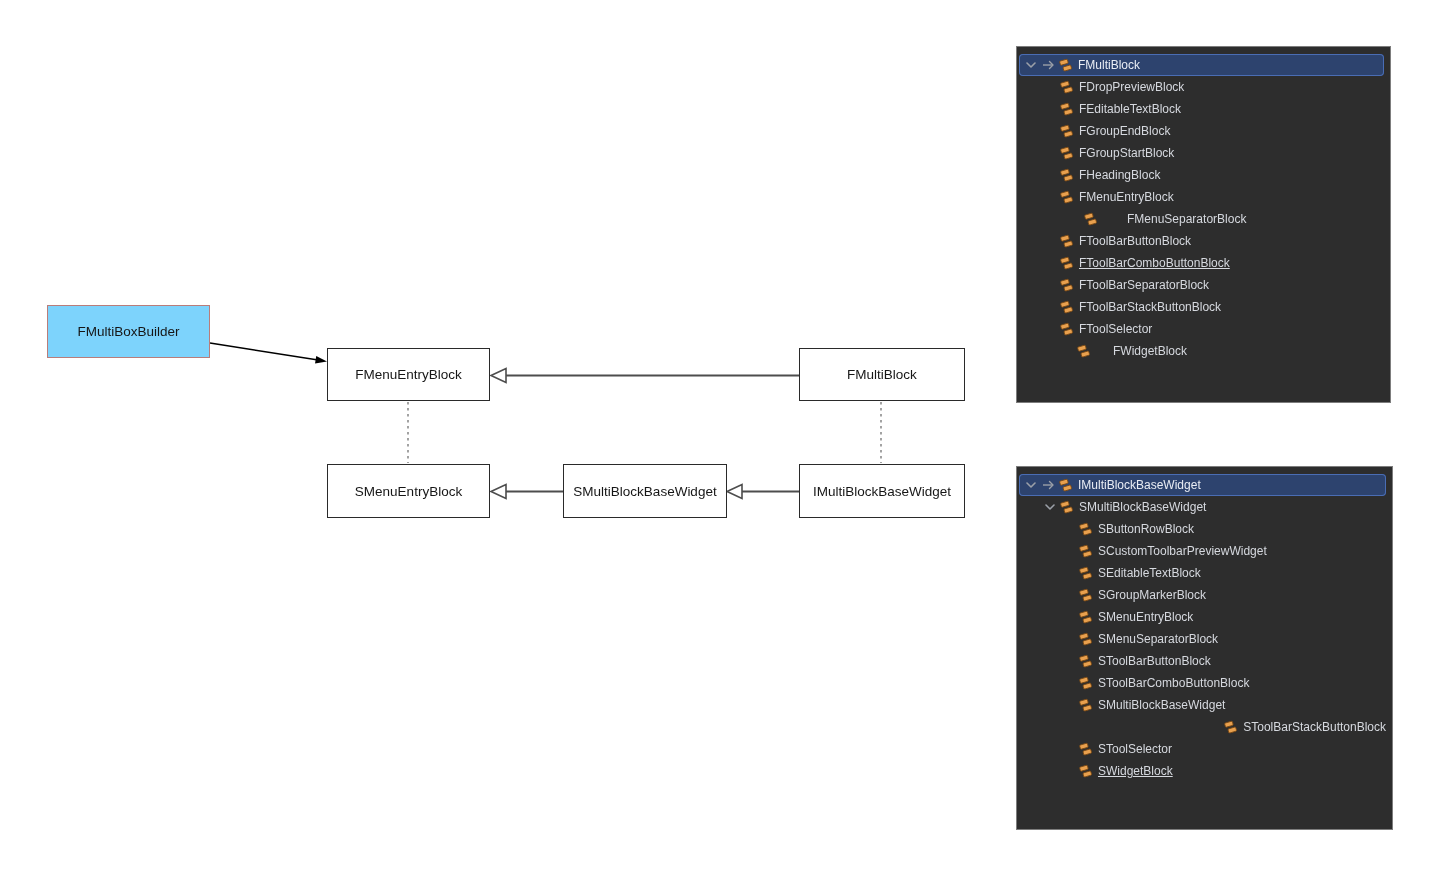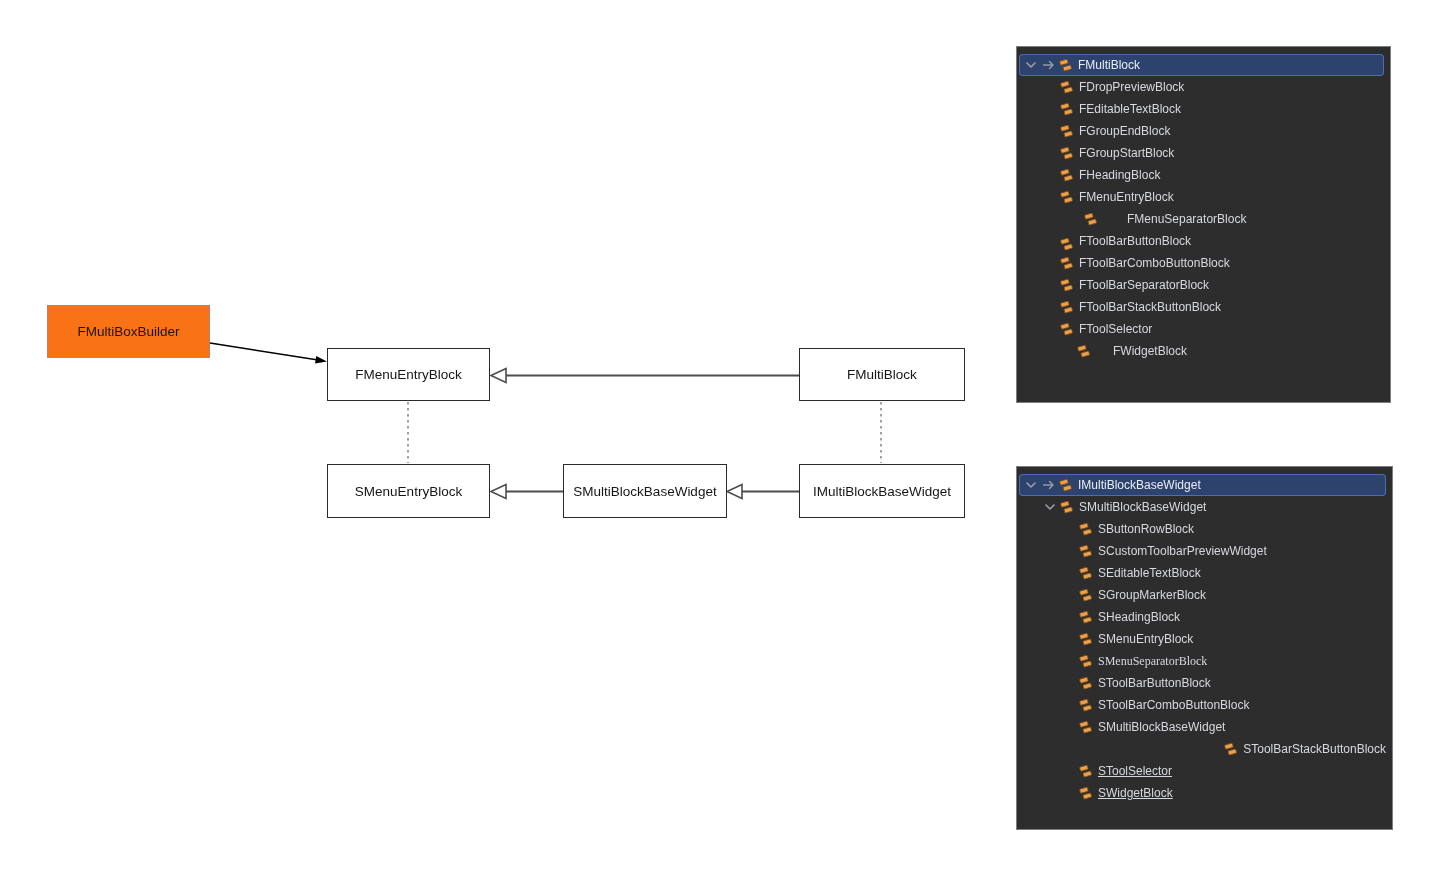--- a/index.html
+++ b/index.html
@@ -4,21 +4,21 @@
 <style>
   html,body{margin:0;padding:0;background:#ffffff;}
   .canvas{position:relative;width:1440px;height:877px;background:#ffffff;overflow:hidden;
           font-family:"Liberation Sans",sans-serif;}
 
   
   .connectors{position:absolute;left:0;top:0;}
   .dnode{position:absolute;box-sizing:border-box;display:flex;align-items:center;justify-content:center;
          background:#ffffff;border:1.4px solid #2a2a2a;color:#161616;font-size:13.5px;
          text-align:center;cursor:default;}
-  .dnode.accent{background:#f97316;border-color:#b97d7a;}
+  .dnode.accent{background:#7dd3fc;border-color:#b97d7a;}
 
   
   .panel{position:absolute;box-sizing:border-box;background:#2d2d2d;border:1px solid #7d7d7d;
          padding-top:7px;font-size:12px;color:#d6d9df;}
   .trow{height:22px;display:flex;align-items:center;box-sizing:border-box;margin:0 6px 0 2px;
         border-radius:4px;white-space:nowrap;cursor:default;}
   .trow.selected{background:#2d436e;box-shadow:inset 0 0 0 1px #4a6db4;color:#e9edf4;}
   .slot{display:inline-flex;align-items:center;justify-content:center;flex:0 0 auto;}
   .slot.chev{width:16px;height:16px;}
   .slot.nav{width:18px;height:16px;}
@@ -190,38 +190,38 @@
       <span class="slot cls">
         <svg width="15" height="15" viewBox="0 0 16 16">
           <g fill="#e8a04e" stroke="#7a4a15" stroke-width="0.9" stroke-linejoin="round">
             <rect x="2" y="2.2" width="8.6" height="4.6" rx="1.2" transform="rotate(-16 6.3 4.5)"></rect>
             <rect x="5.6" y="8.4" width="8.6" height="4.6" rx="1.2" transform="rotate(-16 9.9 10.7)"></rect>
           </g>
         </svg>
       </span>
       <span class="tlabel">FMenuSeparatorBlock</span>
     </div>
-      <div class="trow" style="padding-left: 23px; align-items: flex-end;">
+      <div class="trow" style="padding-left: 23px;">
       <span class="slot chev" style="visibility: hidden;">
         <svg width="10" height="8" viewBox="0 0 10 8">
             <polyline points="1,2 5,6 9,2" fill="none" stroke="#9ba0a8" stroke-width="1.6" stroke-linecap="round" stroke-linejoin="round"></polyline>
           </svg>
       </span>
 
       <span class="slot cls">
         <svg width="15" height="15" viewBox="0 0 16 16">
           <g fill="#e8a04e" stroke="#7a4a15" stroke-width="0.9" stroke-linejoin="round">
             <rect x="2" y="2.2" width="8.6" height="4.6" rx="1.2" transform="rotate(-16 6.3 4.5)"></rect>
             <rect x="5.6" y="8.4" width="8.6" height="4.6" rx="1.2" transform="rotate(-16 9.9 10.7)"></rect>
           </g>
         </svg>
       </span>
       <span class="tlabel">FToolBarButtonBlock</span>
     </div>
-      <div class="trow" style="padding-left: 23px;">
+      <div class="trow" style="padding-left: 23px; text-decoration: underline;">
       <span class="slot chev" style="visibility: hidden;">
         <svg width="10" height="8" viewBox="0 0 10 8">
             <polyline points="1,2 5,6 9,2" fill="none" stroke="#9ba0a8" stroke-width="1.6" stroke-linecap="round" stroke-linejoin="round"></polyline>
           </svg>
       </span>
 
       <span class="slot cls">
         <svg width="15" height="15" viewBox="0 0 16 16">
           <g fill="#e8a04e" stroke="#7a4a15" stroke-width="0.9" stroke-linejoin="round">
             <rect x="2" y="2.2" width="8.6" height="4.6" rx="1.2" transform="rotate(-16 6.3 4.5)"></rect>
@@ -416,40 +416,23 @@
       </span>
 
       <span class="slot cls">
         <svg width="15" height="15" viewBox="0 0 16 16">
           <g fill="#e8a04e" stroke="#7a4a15" stroke-width="0.9" stroke-linejoin="round">
             <rect x="2" y="2.2" width="8.6" height="4.6" rx="1.2" transform="rotate(-16 6.3 4.5)"></rect>
             <rect x="5.6" y="8.4" width="8.6" height="4.6" rx="1.2" transform="rotate(-16 9.9 10.7)"></rect>
           </g>
         </svg>
       </span>
-      <span class="tlabel">SHeadingBlock</span>
-    </div>
-      <div class="trow" style="padding-left: 42px;">
-      <span class="slot chev" style="visibility: hidden;">
-        <svg width="10" height="8" viewBox="0 0 10 8">
-            <polyline points="1,2 5,6 9,2" fill="none" stroke="#9ba0a8" stroke-width="1.6" stroke-linecap="round" stroke-linejoin="round"></polyline>
-          </svg>
-      </span>
-
-      <span class="slot cls">
-        <svg width="15" height="15" viewBox="0 0 16 16">
-          <g fill="#e8a04e" stroke="#7a4a15" stroke-width="0.9" stroke-linejoin="round">
-            <rect x="2" y="2.2" width="8.6" height="4.6" rx="1.2" transform="rotate(-16 6.3 4.5)"></rect>
-            <rect x="5.6" y="8.4" width="8.6" height="4.6" rx="1.2" transform="rotate(-16 9.9 10.7)"></rect>
-          </g>
-        </svg>
-      </span>
       <span class="tlabel">SMenuEntryBlock</span>
     </div>
-      <div class="trow" style="padding-left: 42px; font-family: Liberation Serif, serif;">
+      <div class="trow" style="padding-left: 42px;">
       <span class="slot chev" style="visibility: hidden;">
         <svg width="10" height="8" viewBox="0 0 10 8">
             <polyline points="1,2 5,6 9,2" fill="none" stroke="#9ba0a8" stroke-width="1.6" stroke-linecap="round" stroke-linejoin="round"></polyline>
           </svg>
       </span>
 
       <span class="slot cls">
         <svg width="15" height="15" viewBox="0 0 16 16">
           <g fill="#e8a04e" stroke="#7a4a15" stroke-width="0.9" stroke-linejoin="round">
             <rect x="2" y="2.2" width="8.6" height="4.6" rx="1.2" transform="rotate(-16 6.3 4.5)"></rect>
@@ -520,49 +503,49 @@
       <span class="slot cls">
         <svg width="15" height="15" viewBox="0 0 16 16">
           <g fill="#e8a04e" stroke="#7a4a15" stroke-width="0.9" stroke-linejoin="round">
             <rect x="2" y="2.2" width="8.6" height="4.6" rx="1.2" transform="rotate(-16 6.3 4.5)"></rect>
             <rect x="5.6" y="8.4" width="8.6" height="4.6" rx="1.2" transform="rotate(-16 9.9 10.7)"></rect>
           </g>
         </svg>
       </span>
       <span class="tlabel">SToolBarStackButtonBlock</span>
     </div>
+      <div class="trow" style="padding-left: 42px;">
+      <span class="slot chev" style="visibility: hidden;">
+        <svg width="10" height="8" viewBox="0 0 10 8">
+            <polyline points="1,2 5,6 9,2" fill="none" stroke="#9ba0a8" stroke-width="1.6" stroke-linecap="round" stroke-linejoin="round"></polyline>
+          </svg>
+      </span>
+
+      <span class="slot cls">
+        <svg width="15" height="15" viewBox="0 0 16 16">
+          <g fill="#e8a04e" stroke="#7a4a15" stroke-width="0.9" stroke-linejoin="round">
+            <rect x="2" y="2.2" width="8.6" height="4.6" rx="1.2" transform="rotate(-16 6.3 4.5)"></rect>
+            <rect x="5.6" y="8.4" width="8.6" height="4.6" rx="1.2" transform="rotate(-16 9.9 10.7)"></rect>
+          </g>
+        </svg>
+      </span>
+      <span class="tlabel">SToolSelector</span>
+    </div>
       <div class="trow" style="padding-left: 42px; text-decoration: underline;">
       <span class="slot chev" style="visibility: hidden;">
         <svg width="10" height="8" viewBox="0 0 10 8">
             <polyline points="1,2 5,6 9,2" fill="none" stroke="#9ba0a8" stroke-width="1.6" stroke-linecap="round" stroke-linejoin="round"></polyline>
           </svg>
       </span>
 
       <span class="slot cls">
         <svg width="15" height="15" viewBox="0 0 16 16">
           <g fill="#e8a04e" stroke="#7a4a15" stroke-width="0.9" stroke-linejoin="round">
             <rect x="2" y="2.2" width="8.6" height="4.6" rx="1.2" transform="rotate(-16 6.3 4.5)"></rect>
             <rect x="5.6" y="8.4" width="8.6" height="4.6" rx="1.2" transform="rotate(-16 9.9 10.7)"></rect>
           </g>
         </svg>
       </span>
-      <span class="tlabel">SToolSelector</span>
-    </div>
-      <div class="trow" style="padding-left: 42px; text-decoration: underline;">
-      <span class="slot chev" style="visibility: hidden;">
-        <svg width="10" height="8" viewBox="0 0 10 8">
-            <polyline points="1,2 5,6 9,2" fill="none" stroke="#9ba0a8" stroke-width="1.6" stroke-linecap="round" stroke-linejoin="round"></polyline>
-          </svg>
-      </span>
-
-      <span class="slot cls">
-        <svg width="15" height="15" viewBox="0 0 16 16">
-          <g fill="#e8a04e" stroke="#7a4a15" stroke-width="0.9" stroke-linejoin="round">
-            <rect x="2" y="2.2" width="8.6" height="4.6" rx="1.2" transform="rotate(-16 6.3 4.5)"></rect>
-            <rect x="5.6" y="8.4" width="8.6" height="4.6" rx="1.2" transform="rotate(-16 9.9 10.7)"></rect>
-          </g>
-        </svg>
-      </span>
       <span class="tlabel">SWidgetBlock</span>
     </div>
     </div>
 
 </div>
 
 </body></html>

